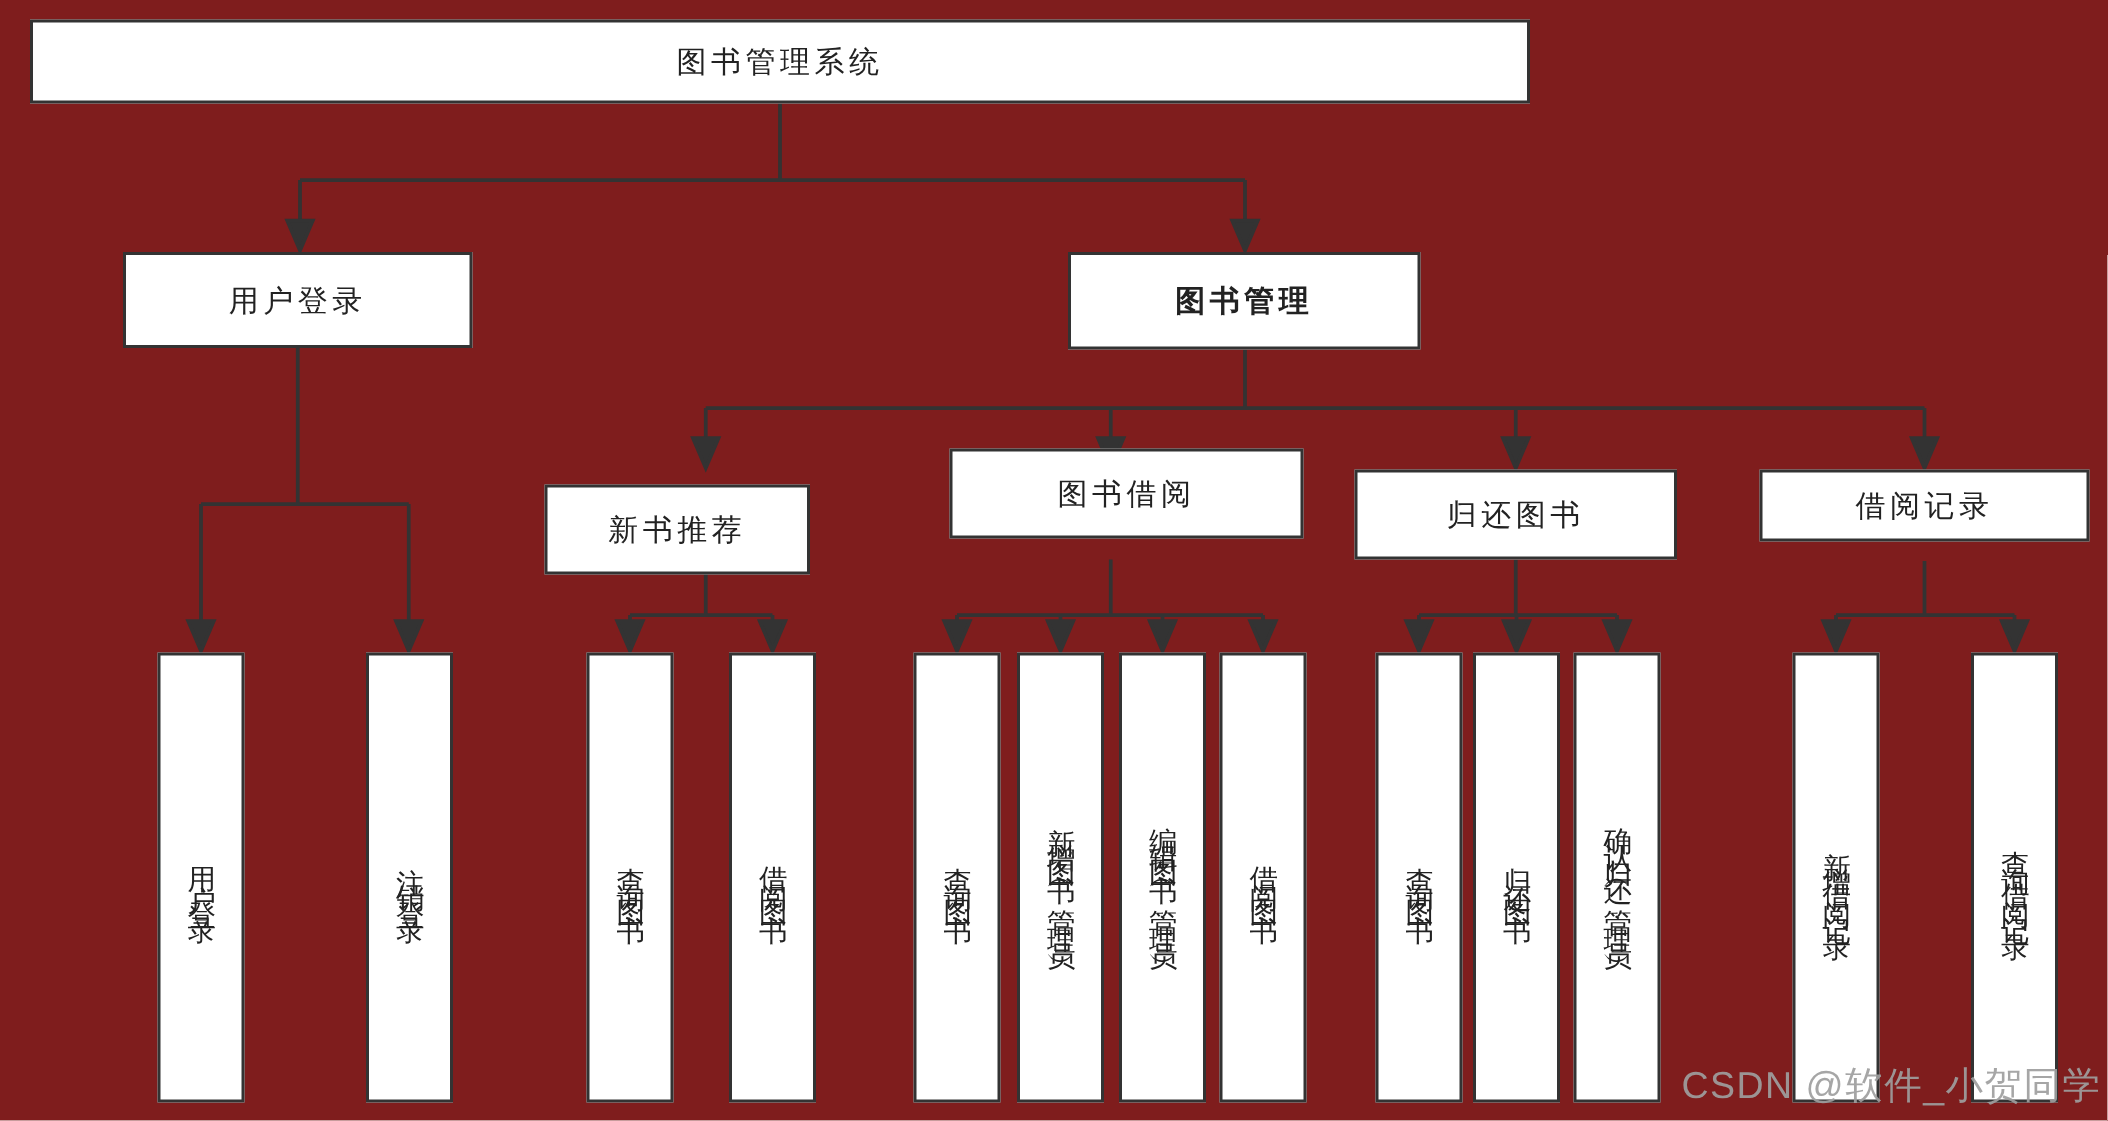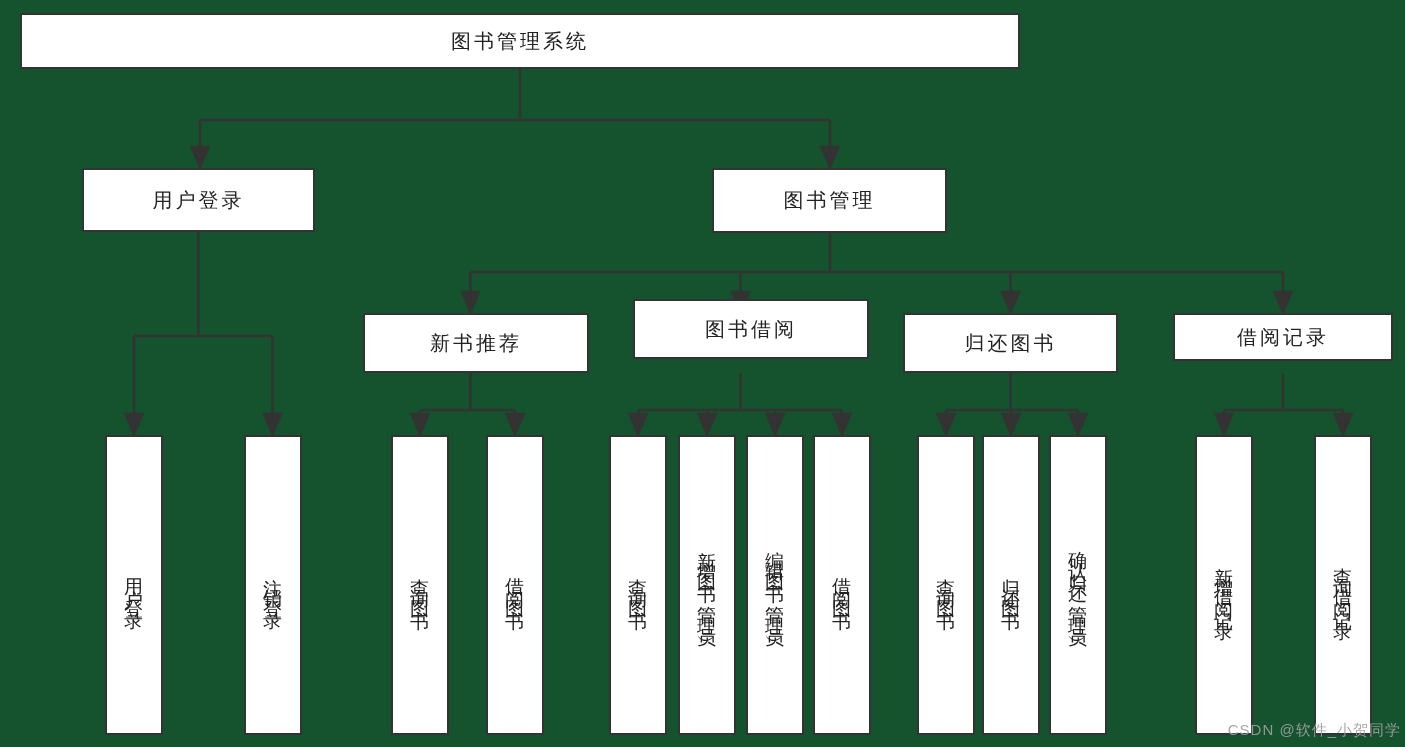--- a/index.html
+++ b/index.html
@@ -1,17 +1,17 @@
 <!DOCTYPE html>
 <html><head>
 <meta charset="utf-8">
 <style>
   html,body { margin:0; padding:0; background:#fff; }
   .canvas {
-    position:relative; width:1405px; height:747px; background:#14532d;
+    position:relative; width:1405px; height:747px; background:#7f1d1d;
     font-family:"Liberation Sans","DejaVu Sans",sans-serif; overflow:hidden;
   }
   svg.wires { position:absolute; left:0; top:0; width:1405px; height:747px; }
   .box {
     position:absolute; box-sizing:border-box;
     border:2px solid #333; background:#fff;
     display:flex; align-items:center; justify-content:center;
     color:#222; font-size:20px; letter-spacing:3px;
     z-index:2;
   }
@@ -23,21 +23,21 @@
     display:flex; align-items:center; justify-content:center;
     z-index:2;
   }
   .vbox .vtext {
     writing-mode:vertical-lr; text-orientation:mixed;
     font-size:19px; line-height:1; letter-spacing:11px;
     color:#222; white-space:nowrap;
   }
   .watermark {
     position:absolute; right:4px; bottom:7px;
-    font-size:15px; color:rgba(158,158,158,0.92);
+    font-size:25px; color:rgba(158,158,158,0.92);
     letter-spacing:1px; z-index:5; pointer-events:none;
   }
 </style>
 </head>
 <body>
 
 <div class="canvas">
 
   <svg class="wires" viewBox="0 0 1405 747">
     <g stroke="#333" stroke-width="2.5" fill="#333">
@@ -87,23 +87,23 @@
         <path fill="none" d="M1283 374 V410 M1224 410 H1343 M1224 410 V419 M1343 410 V419"></path>
         <polygon points="1215.5,414 1232.5,414 1224,434"></polygon>
         <polygon points="1334.5,414 1351.5,414 1343,434"></polygon>
       </g>
     </g>
   </svg>
 
   <div class="box root" style="left:20px; top:13px; width:1000px; height:56px;">图书管理系统</div>
 
   <div class="box" style="left:82px; top:168px; width:233px; height:64px;">用户登录</div>
-  <div class="box" style="left:712px; top:168px; width:235px; height:65px;">图书管理</div>
+  <div class="box" style="left:712px; top:168px; width:235px; height:65px;font-weight:bold;">图书管理</div>
 
-  <div class="box" style="left:363px; top:313px; width:226px; height:60px;text-align:right;">新书推荐</div>
+  <div class="box" style="left:363px; top:323px; width:177px; height:60px;text-align:right;">新书推荐</div>
   <div class="box" style="left:633px; top:299px; width:236px; height:60px;">图书借阅</div>
   <div class="box" style="left:903px; top:313px; width:215px; height:60px;">归还图书</div>
   <div class="box" style="left:1173px; top:313px; width:220px; height:48px;">借阅记录</div>
 
   <div class="vbox" style="left:105px;">
     <span class="vtext">用户登录</span>
     </div>
   <div class="vbox" style="left:244px;">
     <span class="vtext">注销登录</span>
     </div>

